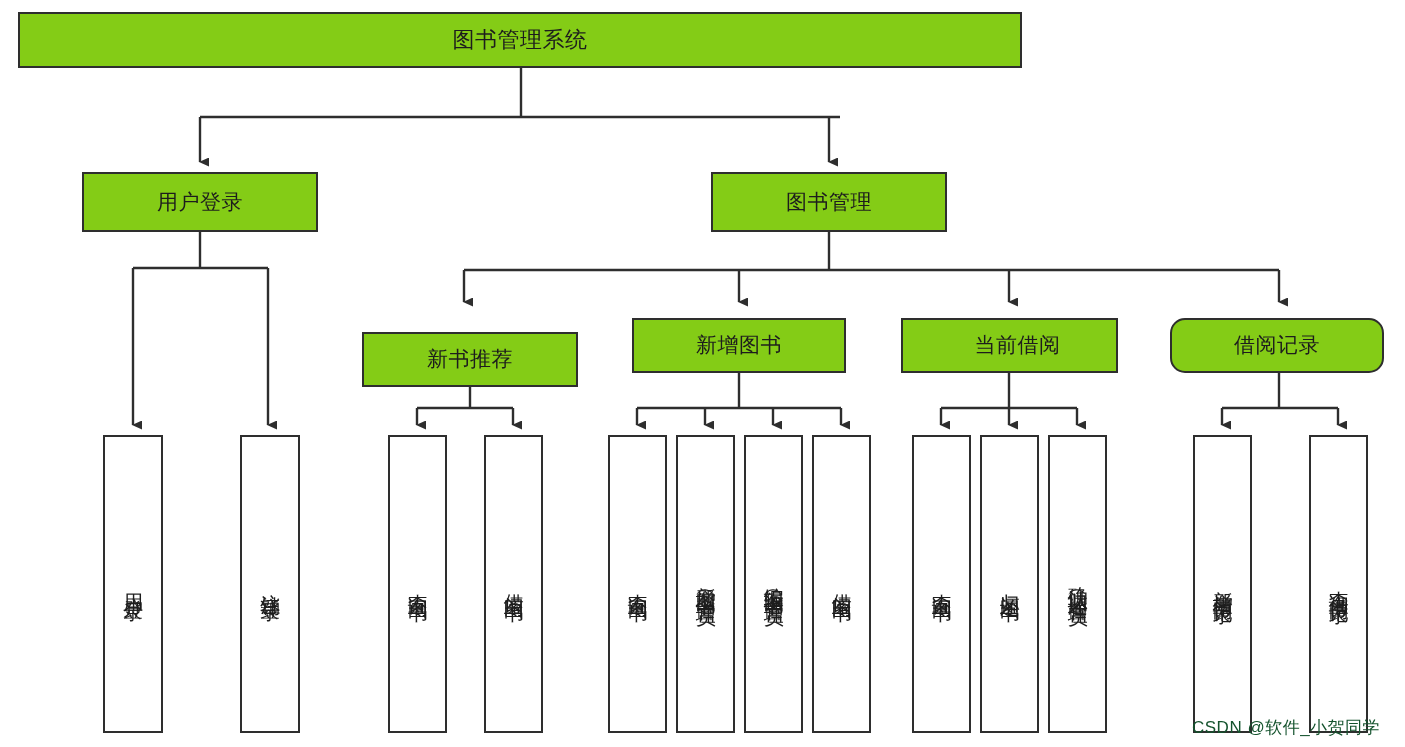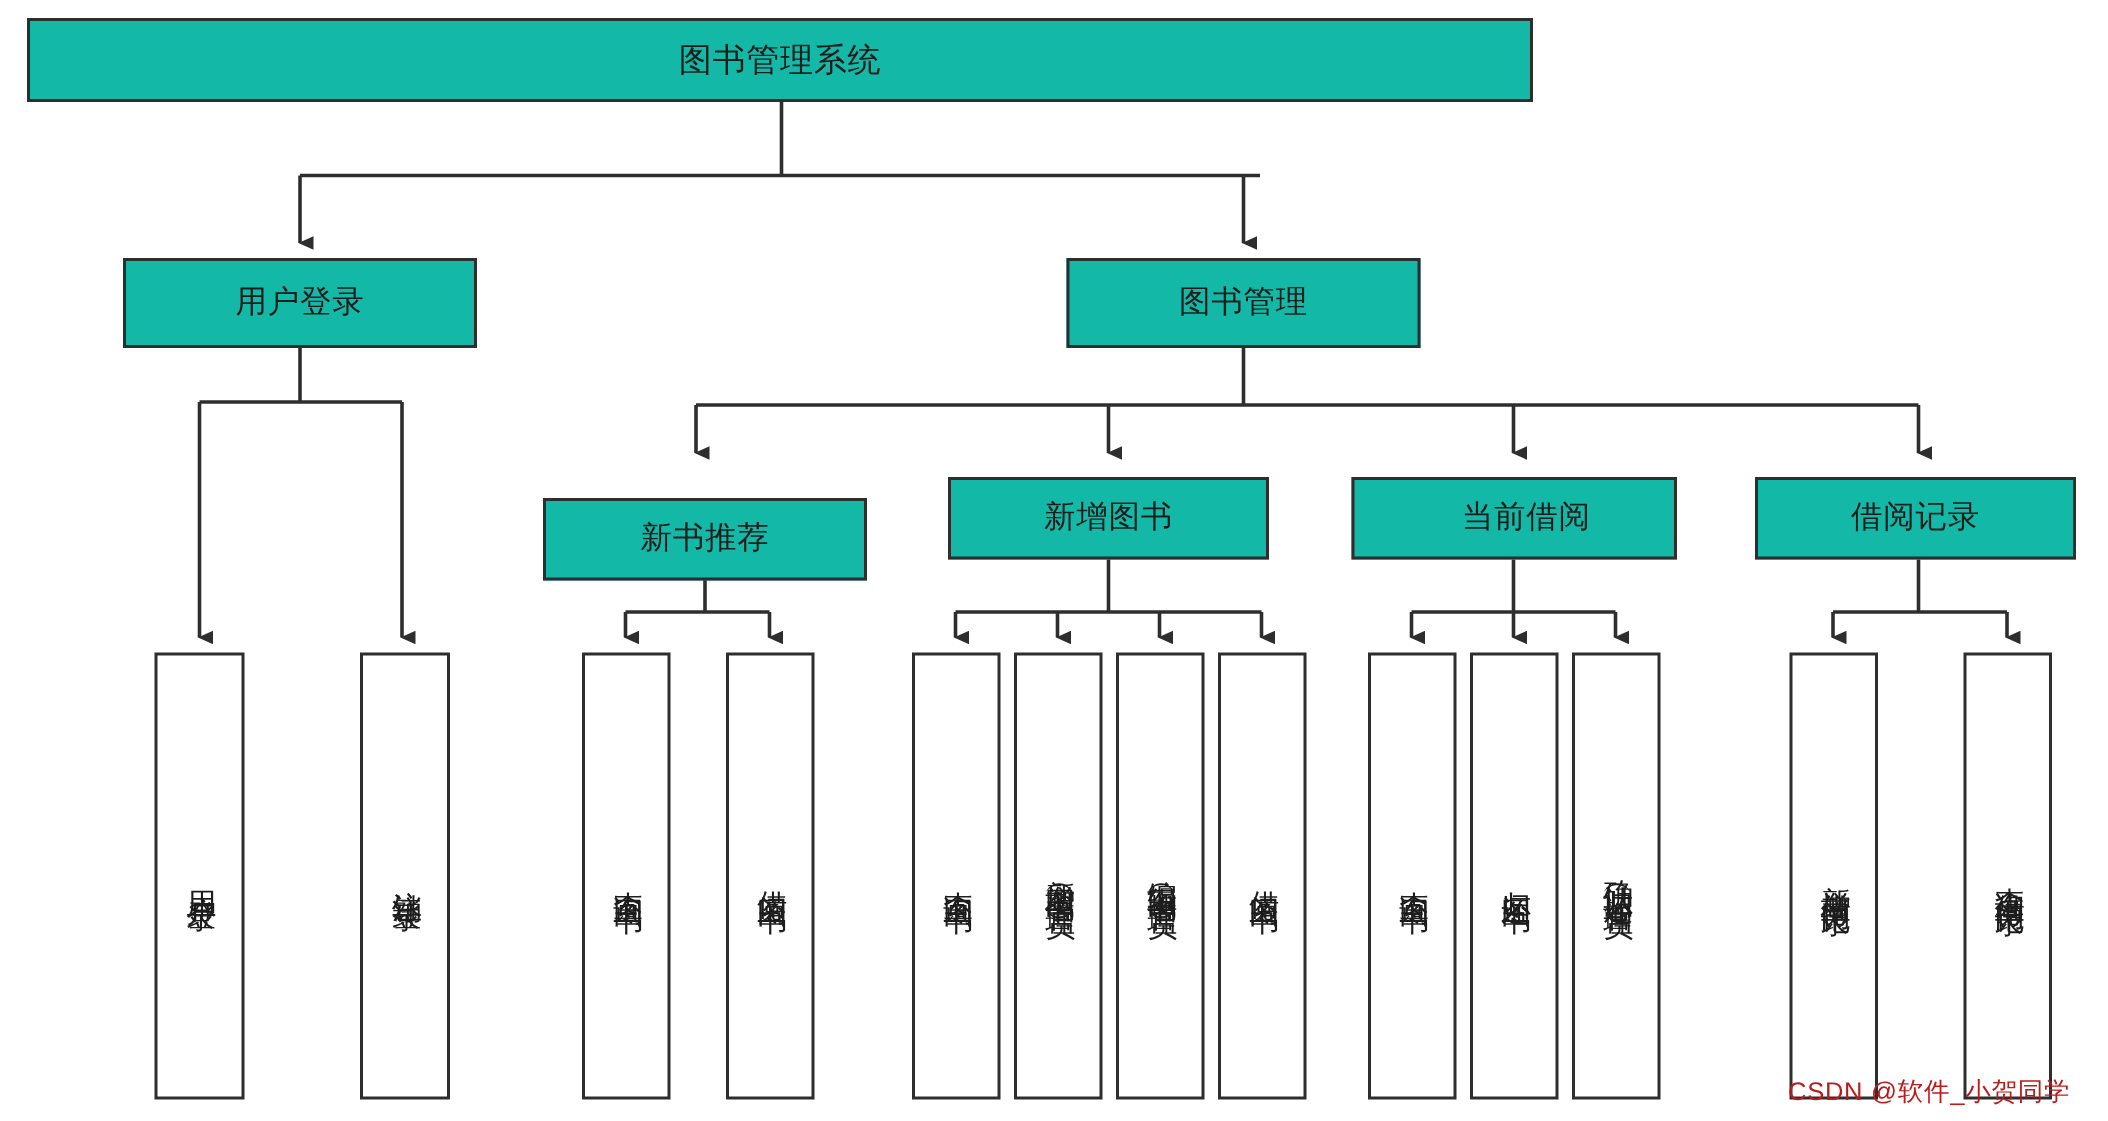--- a/index.html
+++ b/index.html
@@ -21,21 +21,21 @@
     position: absolute;
     left: 0;
     top: 0;
     width: 1405px;
     height: 747px;
     pointer-events: none;
   }
   .node {
     position: absolute;
     box-sizing: border-box;
-    background: #14b8a6;
+    background: #84cc16;
     border: 2.2px solid #2e2e2e;
     display: flex;
     align-items: center;
     justify-content: center;
     color: #1d1d1d;
     line-height: 1.18;
   }
   .node.root,
   .node.level2,
   .node.level3 {
@@ -58,21 +58,21 @@
     text-orientation: upright;
     font-size: 20px;
     line-height: 1.18;
     letter-spacing: 3px;
     white-space: nowrap;
     color: #1d1d1d;
   }
   .watermark {
     position: absolute;
     font-size: 17px;
-    color: #b91c1c;
+    color: #14532d;
     white-space: nowrap;
     letter-spacing: 0.5px;
   }
 </style>
 </head>
 <body>
 
 <div id="canvas">
 
   <svg class="wires" viewBox="0 0 1405 747" xmlns="http://www.w3.org/2000/svg">
@@ -138,21 +138,21 @@
 
   <div class="node level3" style="left:362px; top:318px; width:216px; height:55px;margin-top:14px;">
     <span>新书推荐</span>
   </div>
   <div class="node level3" style="left:632px; top:318px; width:214px; height:55px;">
     <span>新增图书</span>
   </div>
   <div class="node level3" style="left:901px; top:318px; width:217px; height:55px;padding-left:16px;">
     <span>当前借阅</span>
   </div>
-  <div class="node level3" style="left:1170px; top:318px; width:214px; height:55px;">
+  <div class="node level3" style="left:1170px; top:318px; width:214px; height:55px;border-radius:15px;">
     <span>借阅记录</span>
   </div>
 
   <div class="leaf" style="left:103px; top:435px; width:60px; height:298px;">
     <span class="vtext">用户登录</span>
   </div>
   <div class="leaf" style="left:240px; top:435px; width:60px; height:298px;">
     <span class="vtext">注销登录</span>
   </div>
 

